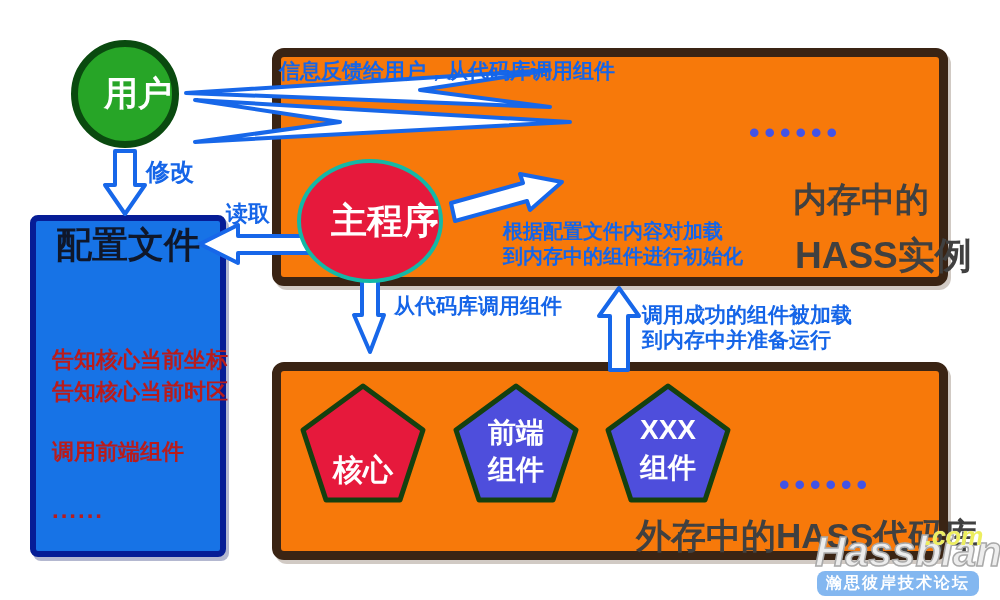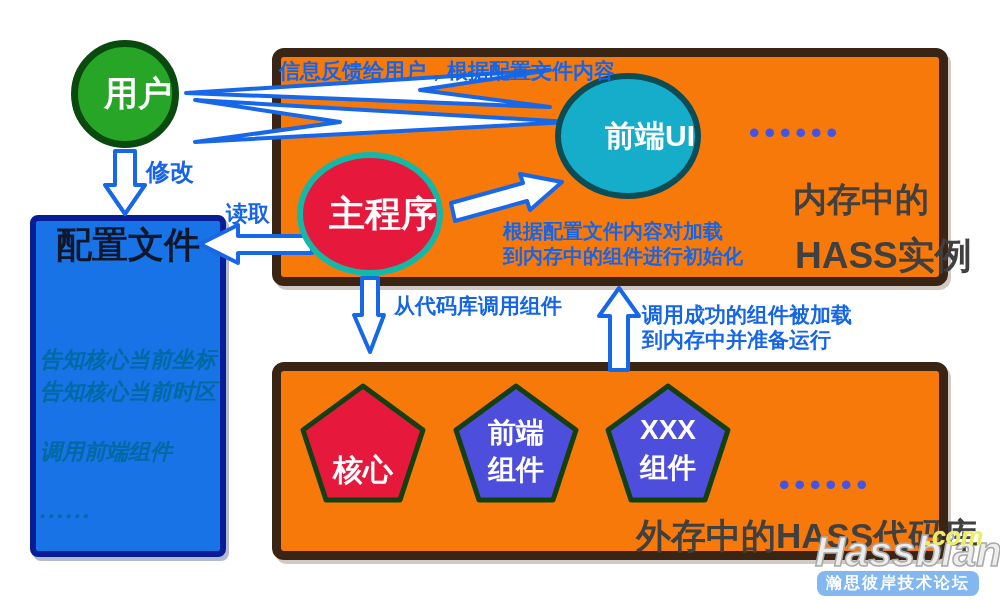--- a/index.html
+++ b/index.html
@@ -10,21 +10,21 @@
 
   
   .obox{background:#F7790A;border:9px solid #3A2414;border-radius:12px;box-shadow:3px 4px 0 rgba(70,45,20,.25);}
   #memory-box{left:272px;top:48px;width:676px;height:238px;z-index:1;}
   #storage-box{left:272px;top:362px;width:676px;height:198px;z-index:1;}
   #config-box{left:30px;top:215px;width:196px;height:342px;background:#1773E6;border:6px solid #061D96;border-radius:8px;box-shadow:3px 4px 0 rgba(5,20,100,.3);z-index:1;}
 
   
   .node{border-radius:50%;display:flex;align-items:center;justify-content:flex-end;color:#fff;font-weight:bold;z-index:3;}
   #user-node{left:71px;top:40px;width:108px;height:108px;background:#27A527;border:7px solid #0A4A0F;font-size:34px;}
-  #main-program-node{left:297px;top:152px;width:146px;height:124px;background:#E6193C;border:6px solid #14b8a6;font-size:36px;}
+  #main-program-node{left:297px;top:159px;width:146px;height:124px;background:#E6193C;border:4px solid #14b8a6;font-size:36px;}
   #frontend-ui-node{left:555px;top:73px;width:146px;height:126px;background:#16ADCB;border:6px solid #0C4C55;font-size:30px;}
 
   
   #shapes{position:absolute;left:0;top:0;width:1000px;height:600px;z-index:2;pointer-events:none;}
   .arrow{fill:#ffffff;stroke:#1767E9;stroke-width:4;stroke-linejoin:round;}
   .pent-red{fill:#E6193C;stroke:#14400F;stroke-width:5;stroke-linejoin:round;}
   .pent-blue{fill:#4E4EDC;stroke:#14400F;stroke-width:5;stroke-linejoin:round;}
 
   
   .blab{color:#1565E8;font-weight:bold;z-index:4;white-space:nowrap;}
@@ -41,21 +41,21 @@
   #memory-title-2{left:795px;top:231px;font-size:37px;}
   #storage-title{left:636px;top:513px;font-size:35px;}
 
   
   .dots{color:#4253E6;font-weight:bold;font-size:30px;letter-spacing:5px;z-index:4;white-space:nowrap;}
   #memory-dots{left:749px;top:116px;}
   #storage-dots{left:779px;top:468px;}
 
   
   #config-title{left:40px;top:221px;width:176px;text-align:center;color:#0f172a;font-weight:bold;font-size:36px;z-index:4;}
-  .cfg-line{left:40px;color:#0369a1;font-weight:bold;font-size:22px;z-index:4;white-space:nowrap;font-style:italic;}
+  .cfg-line{left:52px;color:#b91c1c;font-weight:bold;font-size:22px;z-index:4;white-space:nowrap;}
   #cfg-line-0{top:345px;}
   #cfg-line-1{top:377px;}
   #cfg-line-2{top:437px;}
   #cfg-line-3{top:496px;font-size:24px;letter-spacing:2px;}
 
   
   .pent-label{color:#fff;font-weight:bold;text-align:center;z-index:4;}
   #pent-core-label{left:303px;top:438px;width:120px;font-size:30px;margin-top:12px;}
   #pent-frontend-label{left:456px;top:414px;width:120px;font-size:28px;line-height:37px;}
   #pent-xxx-label{left:608px;top:411px;width:120px;font-size:28px;line-height:38px;}
@@ -87,25 +87,22 @@
     <polygon class="pent-blue" points="516,386 576,430 553,500 479,500 456,430"></polygon>
     <polygon class="pent-blue" points="668,386 728,430 705,500 631,500 608,430"></polygon>
   </svg>
 
   <div class="abs node" id="user-node">
     <span>用户</span>
   </div>
   <div class="abs node" id="main-program-node">
     <span>主程序</span>
   </div>
-  <div class="abs node" id="frontend-ui-node">
-    <span>前端UI</span>
-  </div>
 
-  <div class="abs blab" id="caption-feedback">信息反馈给用户，根据配置文件内容</div>
+  <div class="abs blab" id="caption-feedback">信息反馈给用户，从代码库调用组件</div>
   <div class="abs blab" id="label-modify">修改</div>
   <div class="abs blab" id="label-read">读取</div>
   <div class="abs blab" id="label-init">
     <div>根据配置文件内容对加载</div>
     <div>到内存中的组件进行初始化</div>
   </div>
   <div class="abs blab" id="label-load">
     <div>从代码库调用组件</div>
   </div>
   <div class="abs blab" id="label-loaded">

